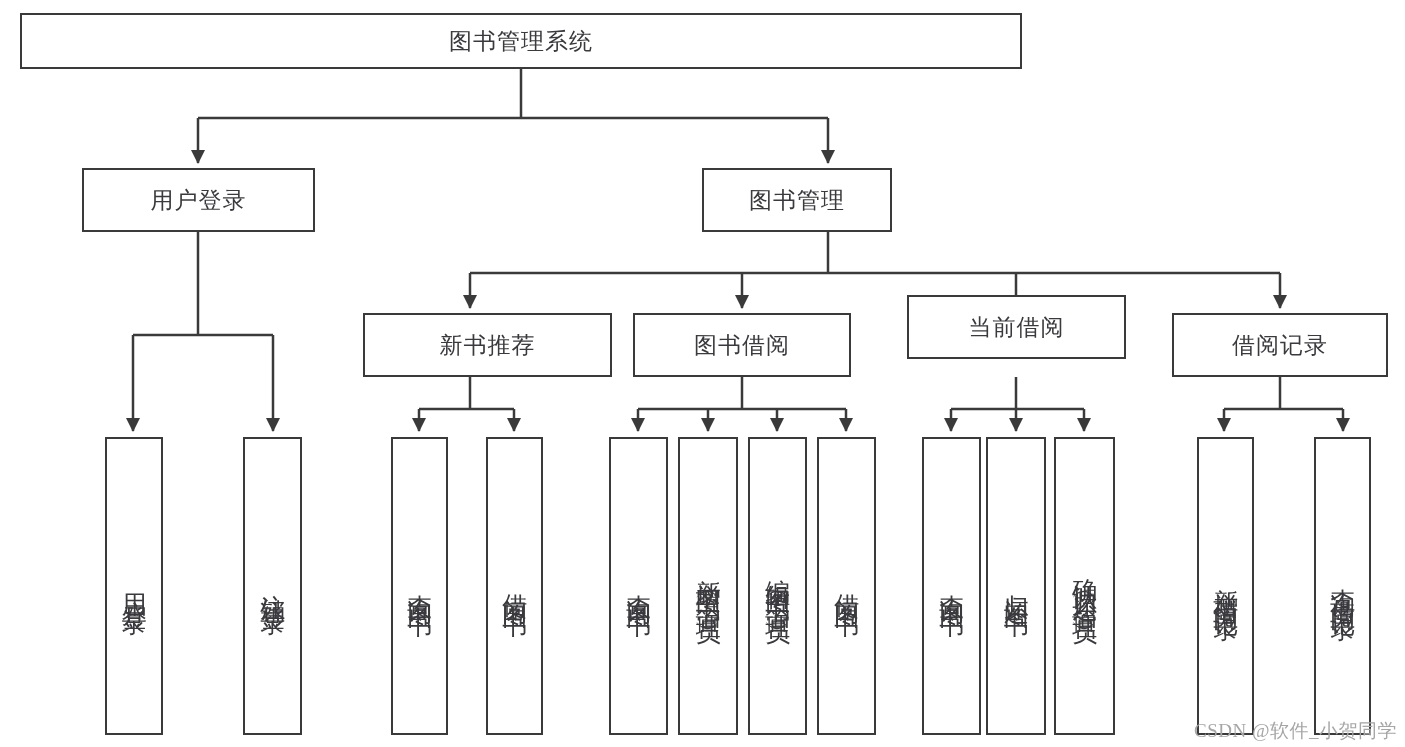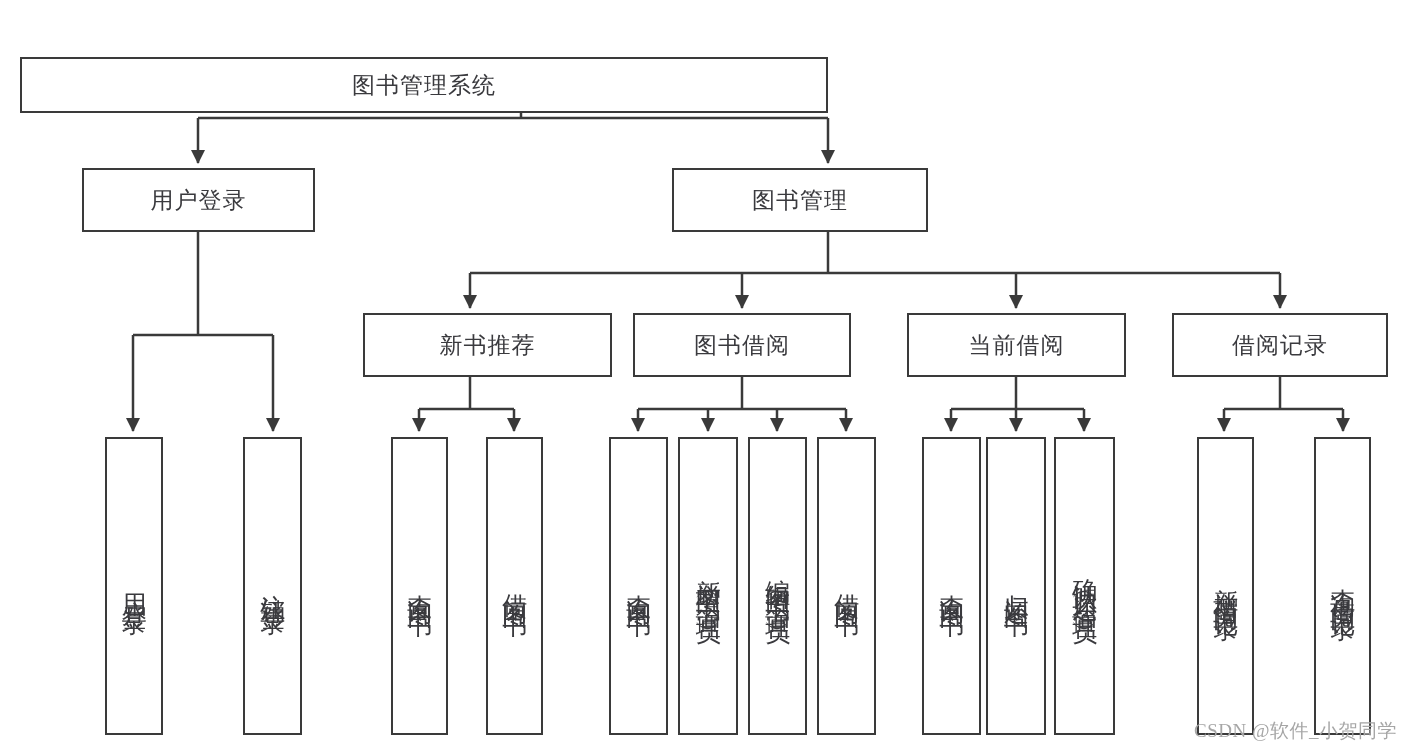--- a/index.html
+++ b/index.html
@@ -105,38 +105,38 @@
     </g>
 
     <g>
       <path d="M1280 377 V409"></path>
       <path d="M1224 409 H1343"></path>
       <path d="M1224 409 V431" marker-end="url(#arrow)"></path>
       <path d="M1343 409 V431" marker-end="url(#arrow)"></path>
     </g>
   </svg>
 
-  <div class="node h" style="left:20px;top:13px;width:808px;height:56px;margin-top:44px;">
+  <div class="node h" style="left:20px;top:13px;width:1002px;height:56px;">
     <span>图书管理系统</span>
   </div>
 
   <div class="node h" style="left:82px;top:168px;width:233px;height:64px;">
     <span>用户登录</span>
   </div>
-  <div class="node h" style="left:672px;top:168px;width:256px;height:64px;">
+  <div class="node h" style="left:702px;top:168px;width:190px;height:64px;">
     <span>图书管理</span>
   </div>
 
   <div class="node h" style="left:363px;top:313px;width:249px;height:64px;">
     <span>新书推荐</span>
   </div>
   <div class="node h" style="left:633px;top:313px;width:218px;height:64px;">
     <span>图书借阅</span>
   </div>
-  <div class="node h" style="left:907px;top:313px;width:219px;height:64px;">
+  <div class="node h" style="left:907px;top:295px;width:219px;height:64px;">
     <span>当前借阅</span>
   </div>
   <div class="node h" style="left:1172px;top:313px;width:216px;height:64px;justify-content:center;">
     <span>借阅记录</span>
   </div>
 
   <div class="node v" style="left:105px;top:437px;width:58px;height:298px;">
     <span class="vtext">用户登录</span>
   </div>
   <div class="node v" style="left:243px;top:437px;width:59px;height:298px;">

